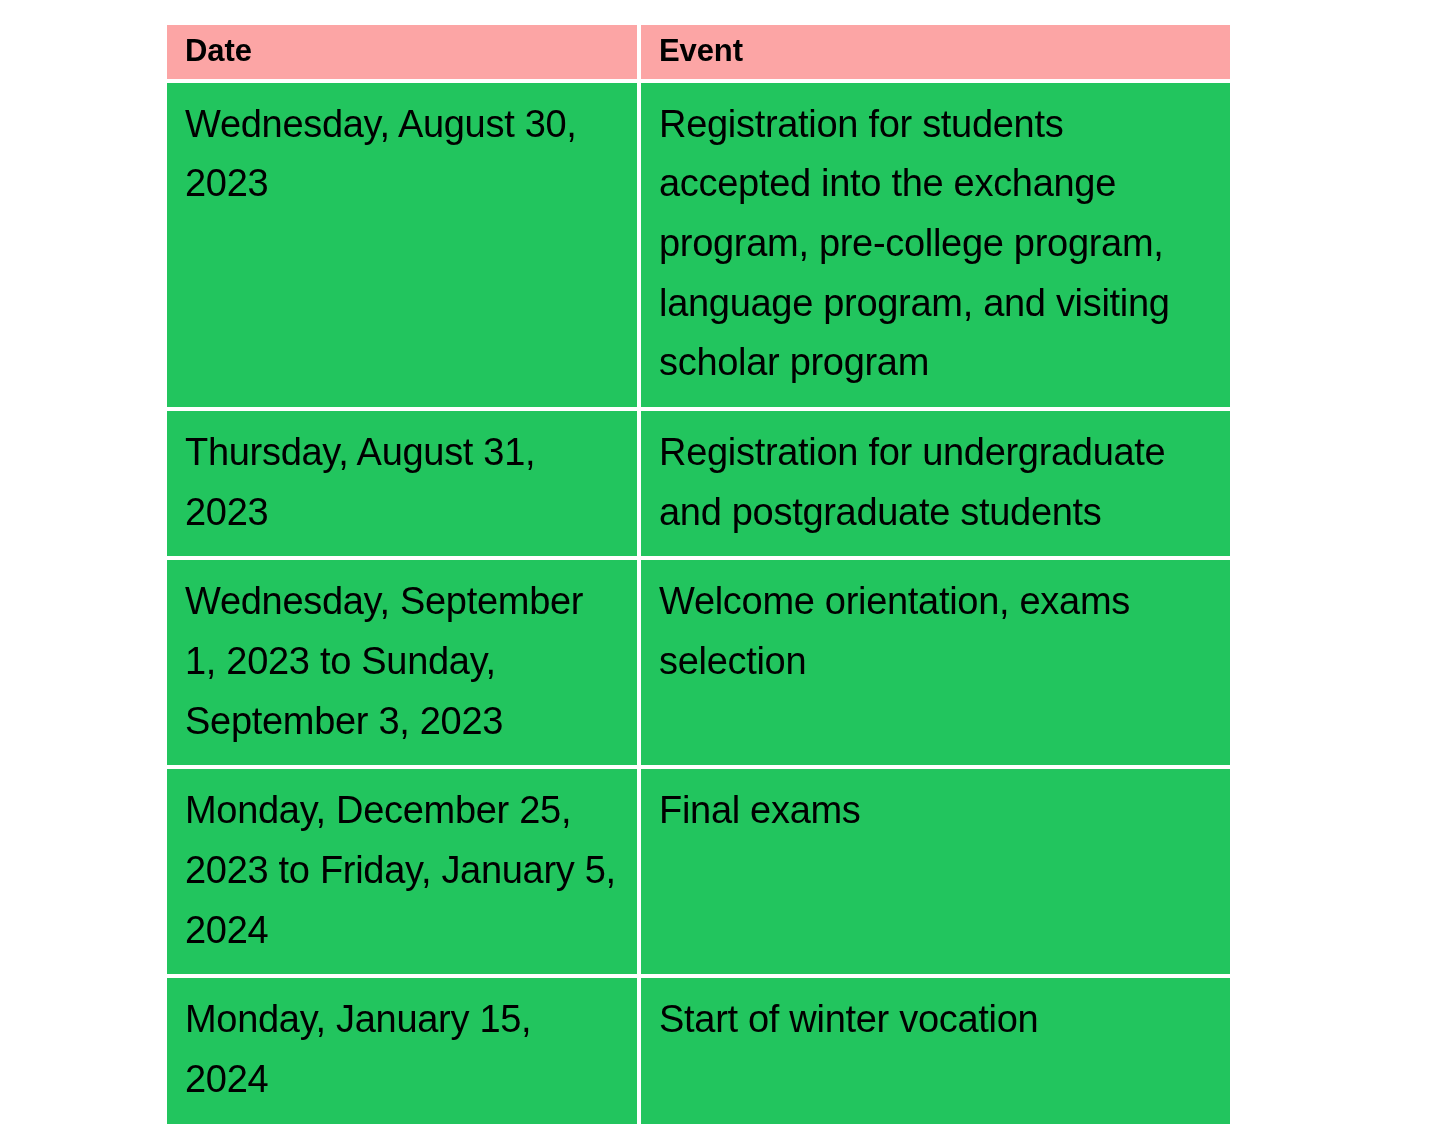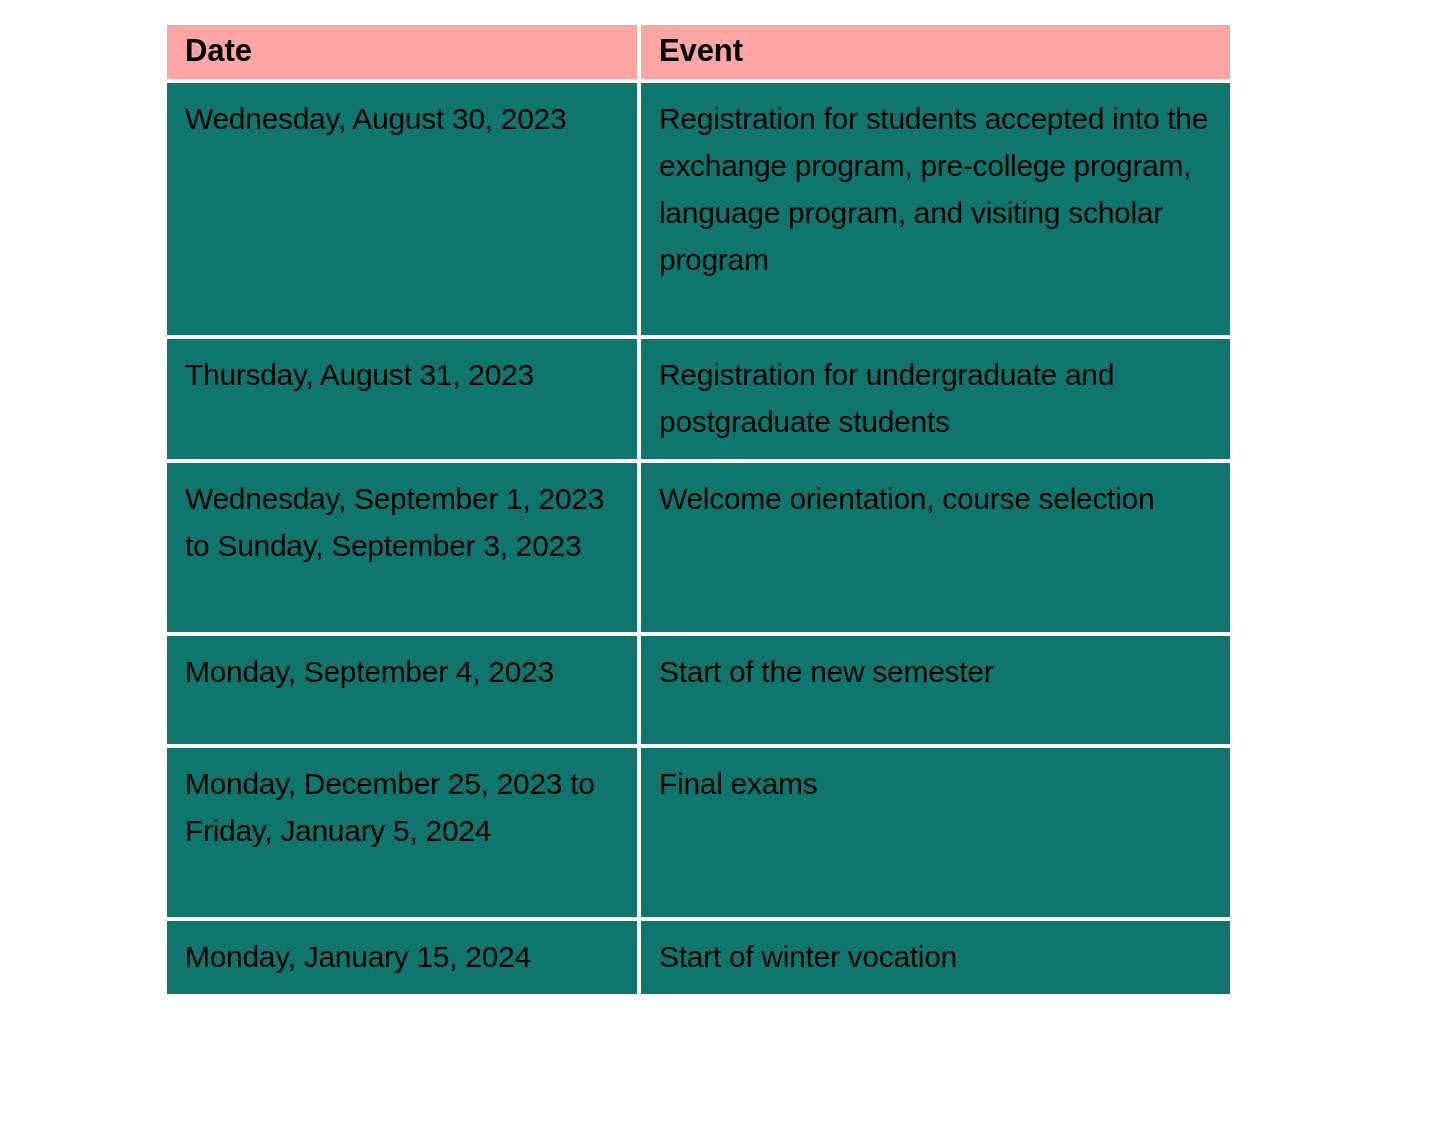--- a/index.html
+++ b/index.html
@@ -50,22 +50,22 @@
     background: #fca5a5;
     font-size: 31px;
     font-weight: bold;
     line-height: 1.12;
     padding-top: 9px;
     padding-bottom: 10px;
     letter-spacing: -0.1px;
   }
 
   .calendar-table tbody td {
-    background: #0f766e;
-    font-size: 30px;
+    background: #22c55e;
+    font-size: 38px;
     font-weight: normal;
     line-height: 1.57;
     letter-spacing: -0.3px;
   }
 
   .calendar-table tbody tr td:first-child { }
 
   
   .calendar-table tbody tr.r0 td { height: 226px; }
   .calendar-table tbody tr.r1 td { height: 82px; margin-top: 21px; }
@@ -115,32 +115,24 @@
         <td>
           <span class="cell-text">Registration for undergraduate and postgraduate students</span>
         </td>
       </tr>
 
       <tr class="r2">
         <td>
           <span class="cell-text">Wednesday, September 1, 2023 to Sunday, September 3, 2023</span>
         </td>
         <td>
-          <span class="cell-text">Welcome orientation, course selection</span>
+          <span class="cell-text">Welcome orientation, exams selection</span>
         </td>
       </tr>
 
-      <tr class="r3">
-        <td>
-          <span class="cell-text">Monday, September 4, 2023</span>
-        </td>
-        <td>
-          <span class="cell-text">Start of the new semester</span>
-        </td>
-      </tr>
 
 
 
       <tr class="r6">
         <td>
           <span class="cell-text">Monday, December 25, 2023 to Friday, January 5, 2024</span>
         </td>
         <td>
           <span class="cell-text">Final exams</span>
         </td>

